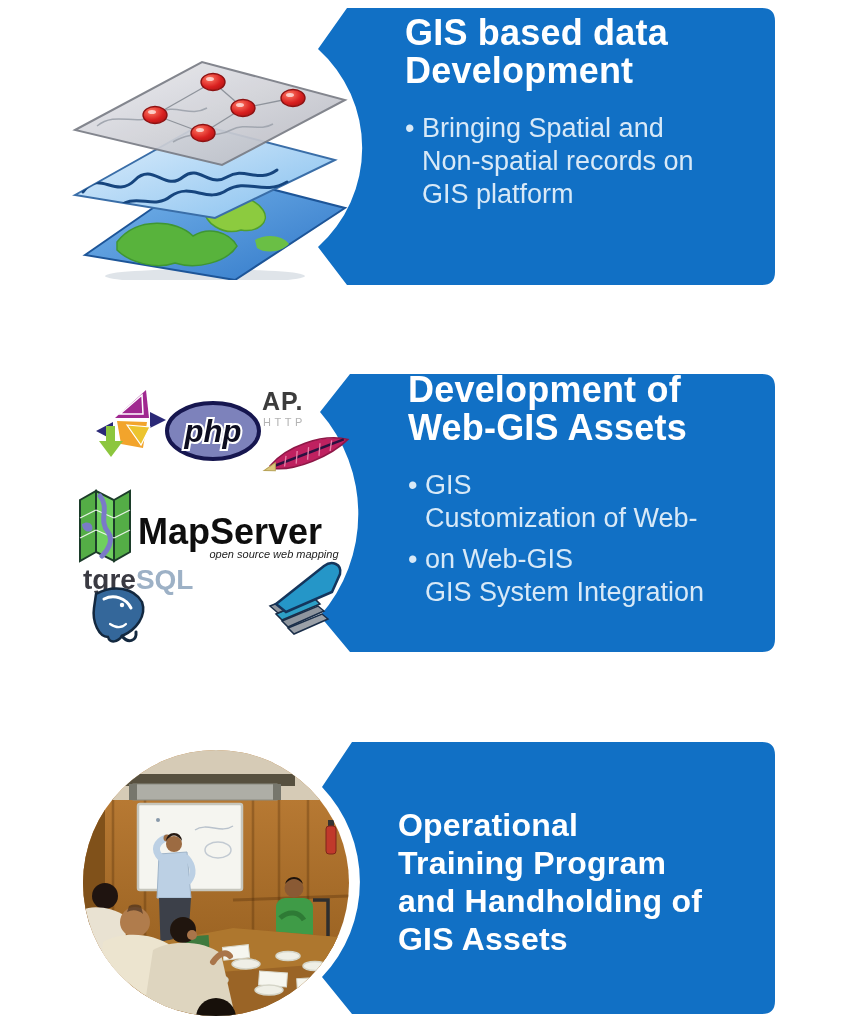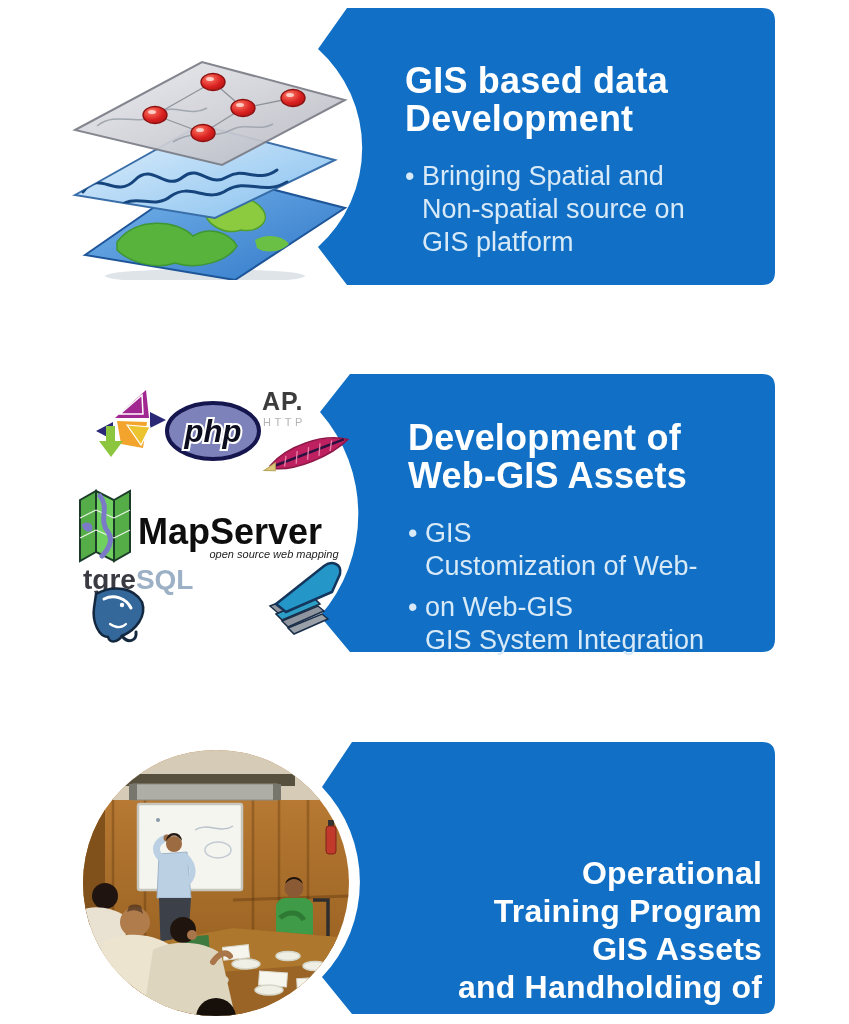--- a/index.html
+++ b/index.html
@@ -1,28 +1,28 @@
 <!DOCTYPE html>
 <html><head>
 <meta charset="utf-8">
 <style>
   html,body{margin:0;padding:0;background:#ffffff;}
   .stage{position:relative;width:849px;height:1024px;background:#ffffff;overflow:hidden;
          font-family:"Liberation Sans",sans-serif;}
   .banners{position:absolute;left:0;top:0;width:849px;height:1024px;}
   .art{position:absolute;}
   .txtblock{position:absolute;color:#ffffff;}
-  .title{font-weight:bold;font-size:36px;line-height:38px;letter-spacing:0.2px;color:#ffffff;margin-top:48px;}
+  .title{font-weight:bold;font-size:36px;line-height:38px;letter-spacing:0.2px;color:#ffffff;}
   .bullets{margin-top:22px;}
   .bullet{display:flex;align-items:flex-start;font-size:27px;line-height:33px;color:#D8E9F7;}
   .bullet + .bullet{margin-top:8px;}
   .bullet .marker{width:17px;flex:0 0 17px;}
   .s1-text{left:405px;top:14px;width:345px;}
   .s2-text{left:408px;top:371px;width:345px;}
-  .s3-text{left:398px;top:806px;width:364px;text-align:right;}
+  .s3-text{left:398px;top:806px;width:364px;text-align:left;}
   .s3-text .title{font-size:32px;line-height:38px;}
 </style>
 </head>
 <body>
 
 <div class="stage">
 
   <svg class="banners" viewBox="0 0 849 1024" aria-hidden="true">
     <path fill="#1170C5" d="M 347,8 L 762,8 Q 775,8 775,21 L 775,272 Q 775,285 762,285 L 347,285 L 318,247 A 133,133 0 0 0 318,49 Z"></path>
     <path fill="#1170C5" d="M 350,374 L 762,374 Q 775,374 775,387 L 775,639 Q 775,652 762,652 L 350,652 L 320,616 A 155,155 0 0 0 320,412 Z"></path>
@@ -115,21 +115,21 @@
   <div class="txtblock s1-text">
     <div class="title">
       <div>GIS based data</div>
       <div>Development</div>
     </div>
     <div class="bullets">
       <div class="bullet">
         <span class="marker">•</span>
         <span>
           <div>Bringing Spatial and</div>
-          <div>Non-spatial source on</div>
+          <div>Non-spatial records on</div>
           <div>GIS platform</div>
         </span>
       </div>
     </div>
   </div>
 
   <svg class="art" style="left:70px;top:378px" width="290" height="272" viewBox="0 0 290 272">
 
     <g>
       <polygon points="45,40 76,12 79,40" fill="#a02890"></polygon>
@@ -317,18 +317,18 @@
         <path d="M 130,212 C 136,203 143,201 147,206" fill="none" stroke="#a9754a" stroke-width="6" stroke-linecap="round"></path>
         <circle cx="133" cy="268" r="20" fill="#17100a"></circle>
       </g>
     </g>
   </svg>
 
   <div class="txtblock s3-text">
     <div class="title">
       <div>Operational</div>
       <div>Training Program</div>
+      <div>and Handholding of</div>
       <div>GIS Assets</div>
-      <div>and Handholding of</div>
     </div>
   </div>
 
 </div>
 
 </body></html>

